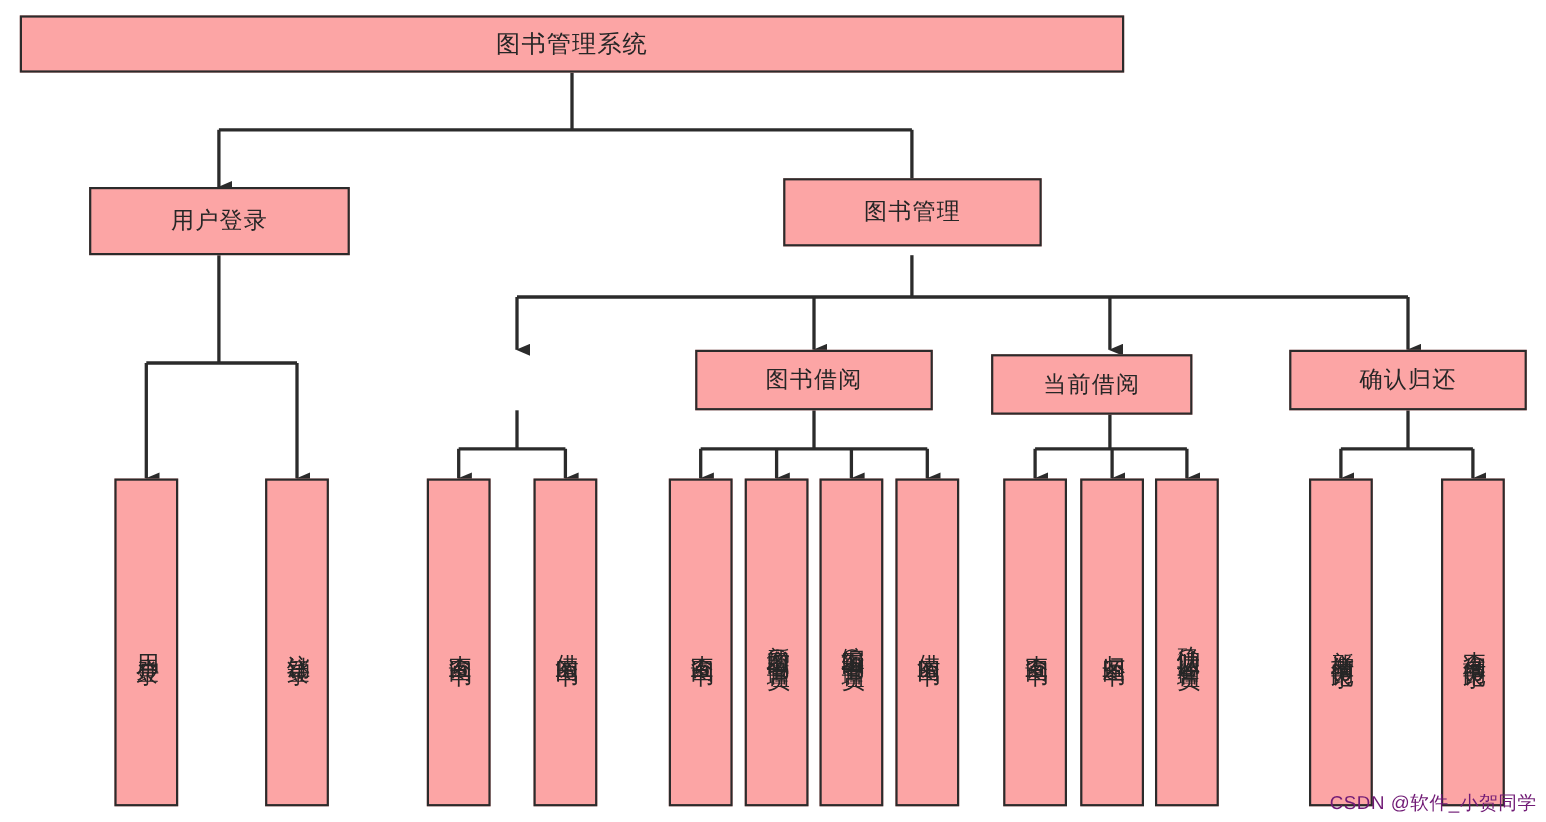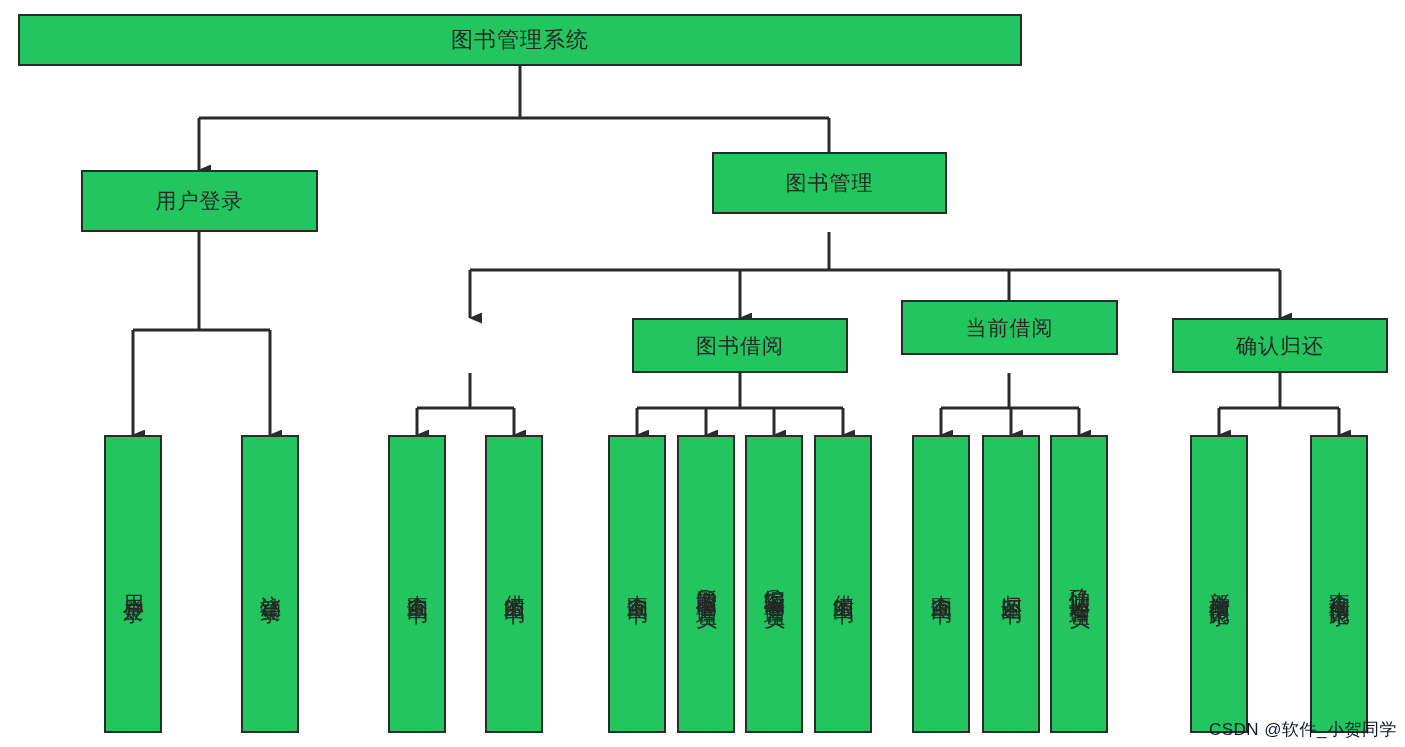--- a/index.html
+++ b/index.html
@@ -21,21 +21,21 @@
     position: absolute;
     left: 0;
     top: 0;
     width: 1405px;
     height: 747px;
   }
   .node {
     position: absolute;
     box-sizing: border-box;
     border: 2px solid #2b2b2b;
-    background: #22c55e;
+    background: #fca5a5;
     color: #262626;
     display: flex;
     align-items: center;
     justify-content: center;
     text-align: center;
   }
   .node.horizontal {
     font-size: 21px;
     letter-spacing: 1px;
     line-height: 1.2;
@@ -57,21 +57,21 @@
     writing-mode: vertical-rl;
     text-orientation: upright;
     display: block;
     white-space: nowrap;
   }
   #watermark {
     position: absolute;
     right: 8px;
     bottom: 6px;
     font-size: 17px;
-    color: #0f172a;
+    color: #701a75;
     letter-spacing: 0.5px;
     white-space: nowrap;
     user-select: none;
   }
 </style>
 </head>
 <body>
 
 <div id="canvas">
 
@@ -127,28 +127,28 @@
     </g>
   </svg>
 
   <div class="node horizontal root" style="left:18px; top:14px; width:1004px; height:52px;">
     <span>图书管理系统</span>
   </div>
 
   <div class="node horizontal" style="left:81px; top:170px; width:237px; height:62px;">
     <span>用户登录</span>
   </div>
-  <div class="node horizontal" style="left:712px; top:152px; width:235px; height:62px;">
+  <div class="node horizontal" style="left:712px; top:162px; width:235px; height:62px;">
     <span>图书管理</span>
   </div>
 
   <div class="node horizontal" style="left:632px; top:318px; width:216px; height:55px;">
     <span>图书借阅</span>
   </div>
-  <div class="node horizontal" style="left:901px; top:300px; width:217px; height:55px;text-align:right;">
+  <div class="node horizontal" style="left:901px; top:322px; width:183px; height:55px;text-align:right;">
     <span>当前借阅</span>
   </div>
   <div class="node horizontal" style="left:1172px; top:318px; width:216px; height:55px;">
     <span>确认归还</span>
   </div>
 
   <div class="node vertical" style="left:104px; top:435px; width:58px; height:298px;">
     <span class="vtext">用户登录</span>
   </div>
   <div class="node vertical" style="left:241px; top:435px; width:58px; height:298px;">

